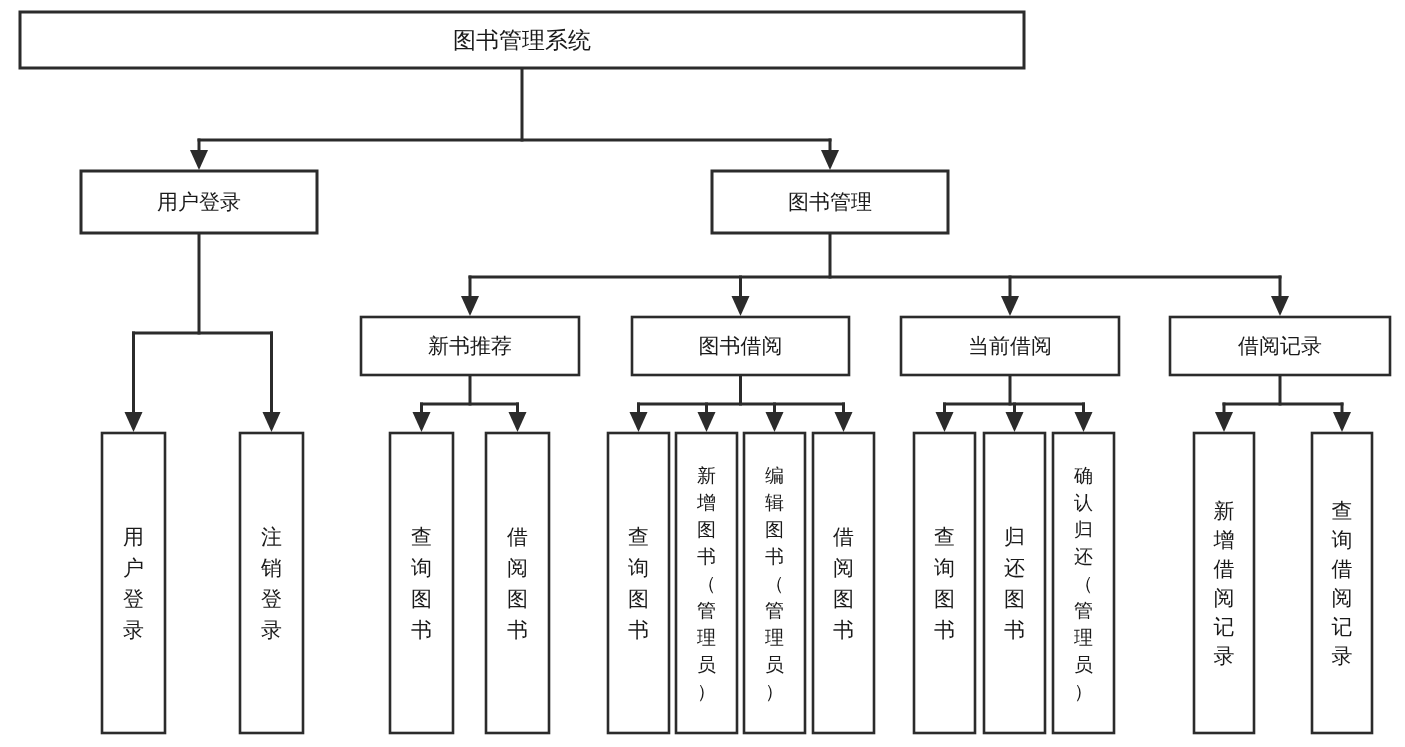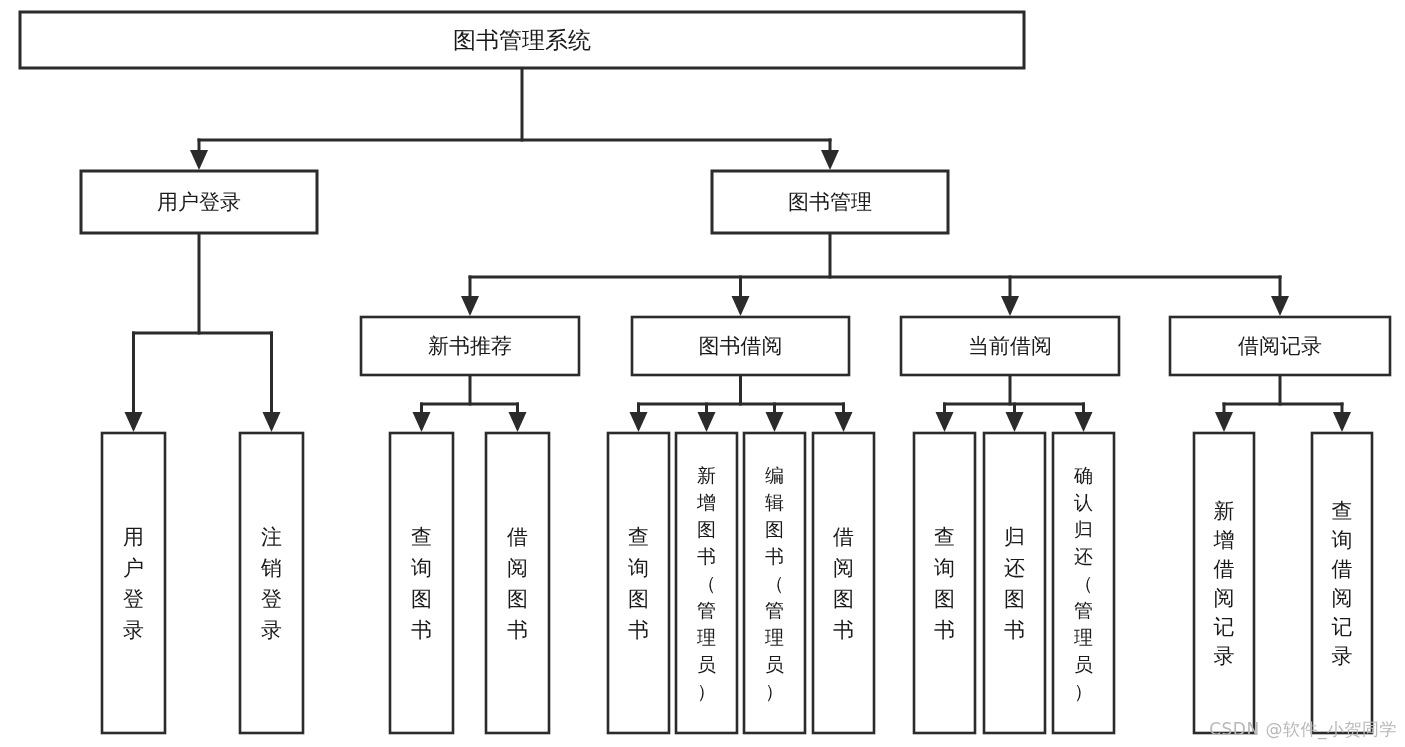--- a/index.html
+++ b/index.html
@@ -274,14 +274,13 @@
           <text x="1342" y="517.5" class="leaf-label">查</text>
           <text x="1342" y="546.5" class="leaf-label">询</text>
           <text x="1342" y="575.5" class="leaf-label">借</text>
           <text x="1342" y="604.5" class="leaf-label">阅</text>
           <text x="1342" y="633.5" class="leaf-label">记</text>
           <text x="1342" y="662.5" class="leaf-label">录</text>
         </g>
       </g>
 
   </svg>
-  <div class="watermark">CSDN @软件_小贺同学</div>
 </div>
 
 </body></html>

